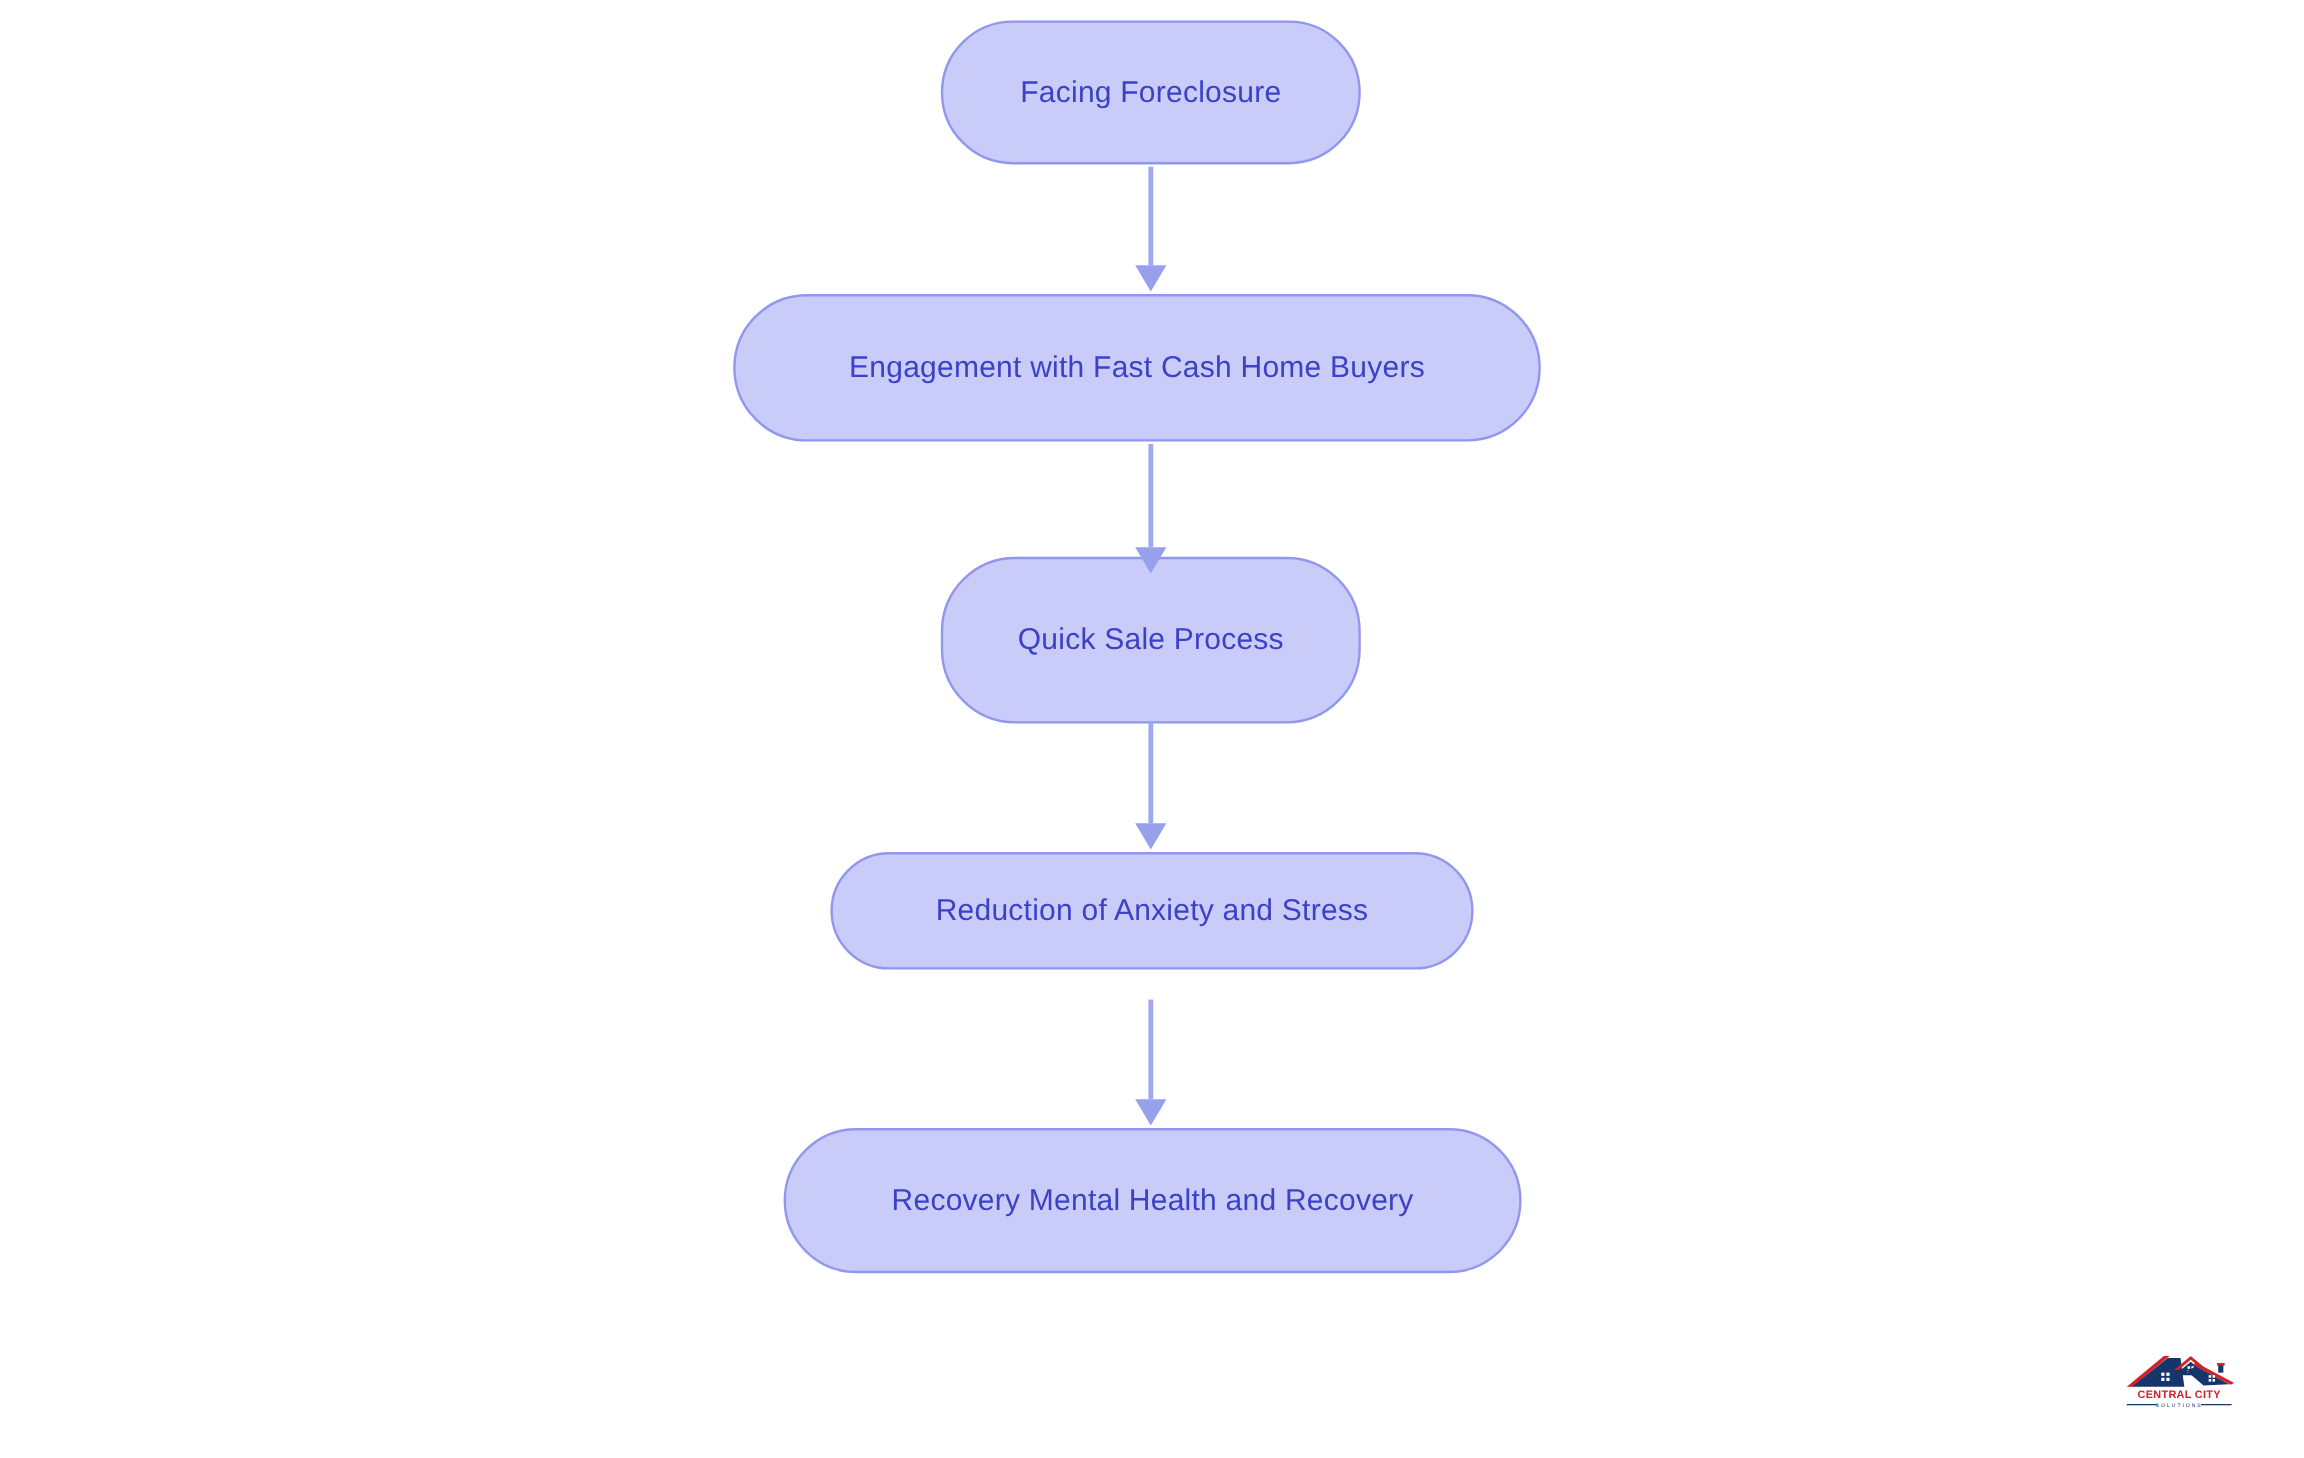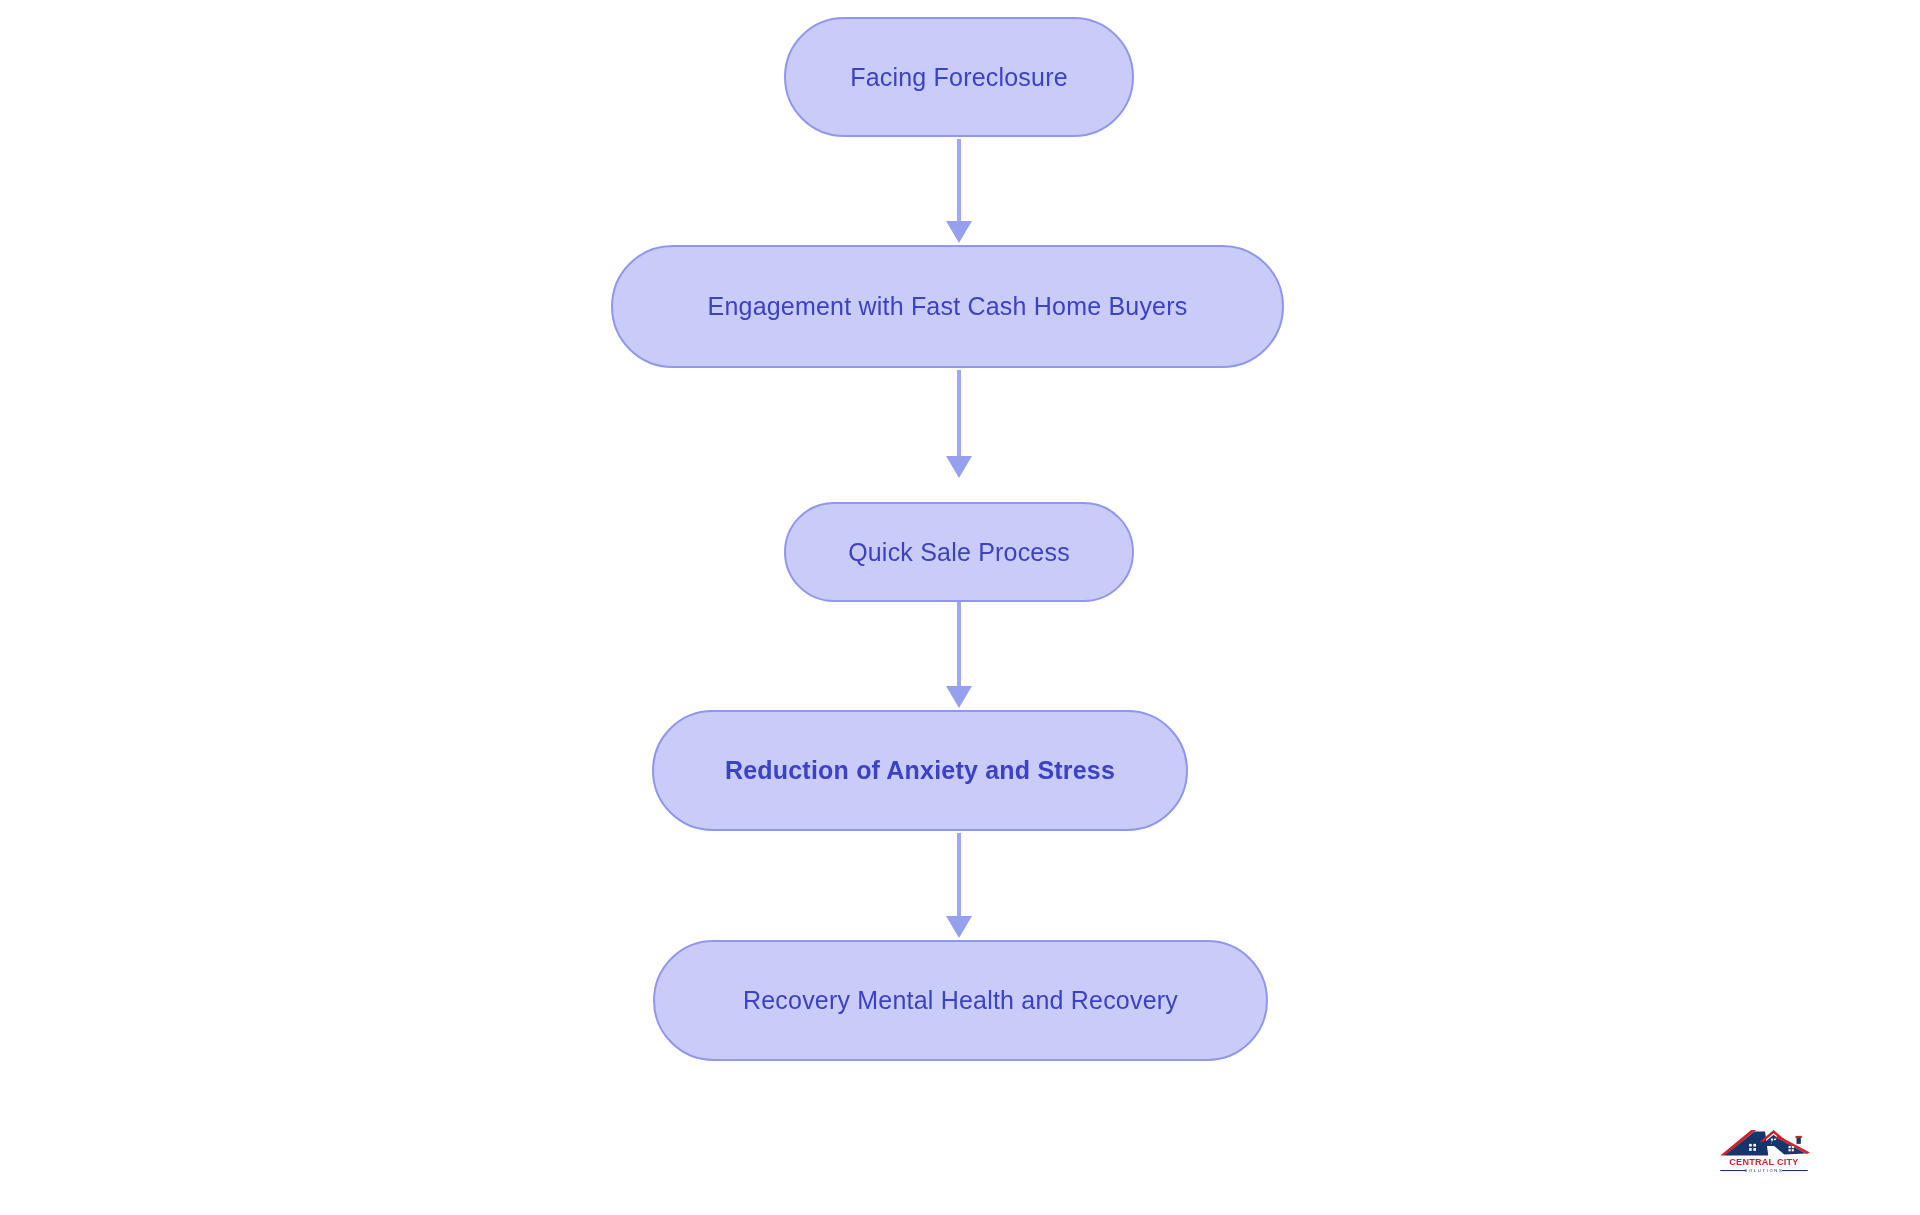--- a/index.html
+++ b/index.html
@@ -25,22 +25,22 @@
     border-radius: 62px;
     display: flex;
     align-items: center;
     justify-content: center;
     color: #3c42c5;
     font-size: 25px;
     letter-spacing: 0.2px;
   }
   .node-1 { left: 784px; top: 17px;  width: 350px; height: 120px; }
   .node-2 { left: 611px; top: 245px; width: 673px; height: 123px; }
-  .node-3 { left: 784px; top: 502px; width: 350px; height: 100px; }
-  .node-4 { left: 652px; top: 710px; width: 536px; height: 121px; font-weight: bold; }
+  .node-3 { left: 784px; top: 464px; width: 350px; height: 139px; }
+  .node-4 { left: 692px; top: 710px; width: 536px; height: 98px; }
   .node-5 { left: 653px; top: 940px; width: 615px; height: 121px; }
 
   
   .arrow {
     position: absolute;
     width: 26px;
     display: flex;
     flex-direction: column;
     align-items: center;
   }
@@ -57,21 +57,21 @@
     border-top: 22px solid #97a0ec;
   }
   .arrow-1 { left: 946px; top: 139px; height: 104px; }
   .arrow-2 { left: 946px; top: 370px; height: 108px; }
   .arrow-3 { left: 946px; top: 602px; height: 106px; }
   .arrow-4 { left: 946px; top: 833px; height: 105px; }
 
   
   .logo {
     position: absolute;
-    left: 1716px;
+    left: 1768px;
     top: 1128px;
     width: 96px;
     height: 52px;
   }
   .logo svg { width: 100%; height: 100%; display: block; }
 </style>
 </head>
 <body>
 
 <div class="canvas">

